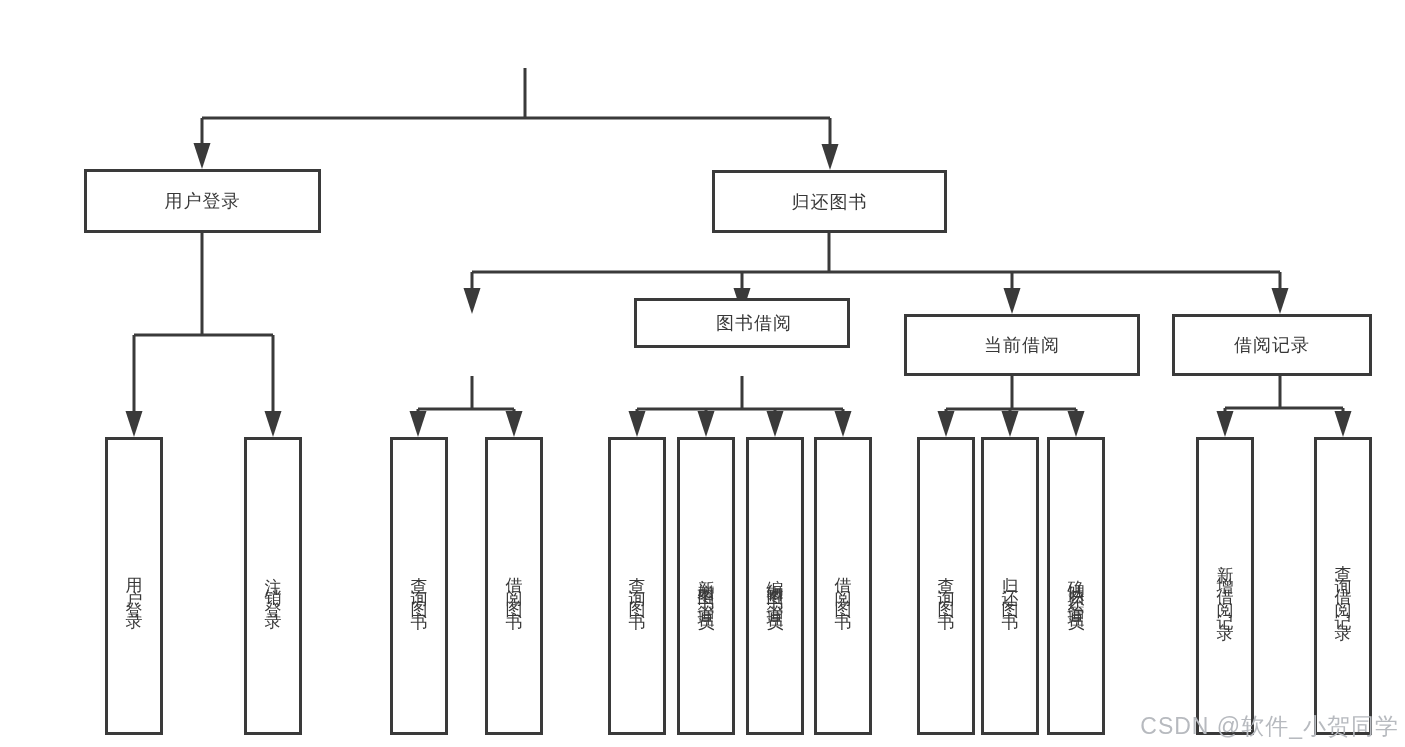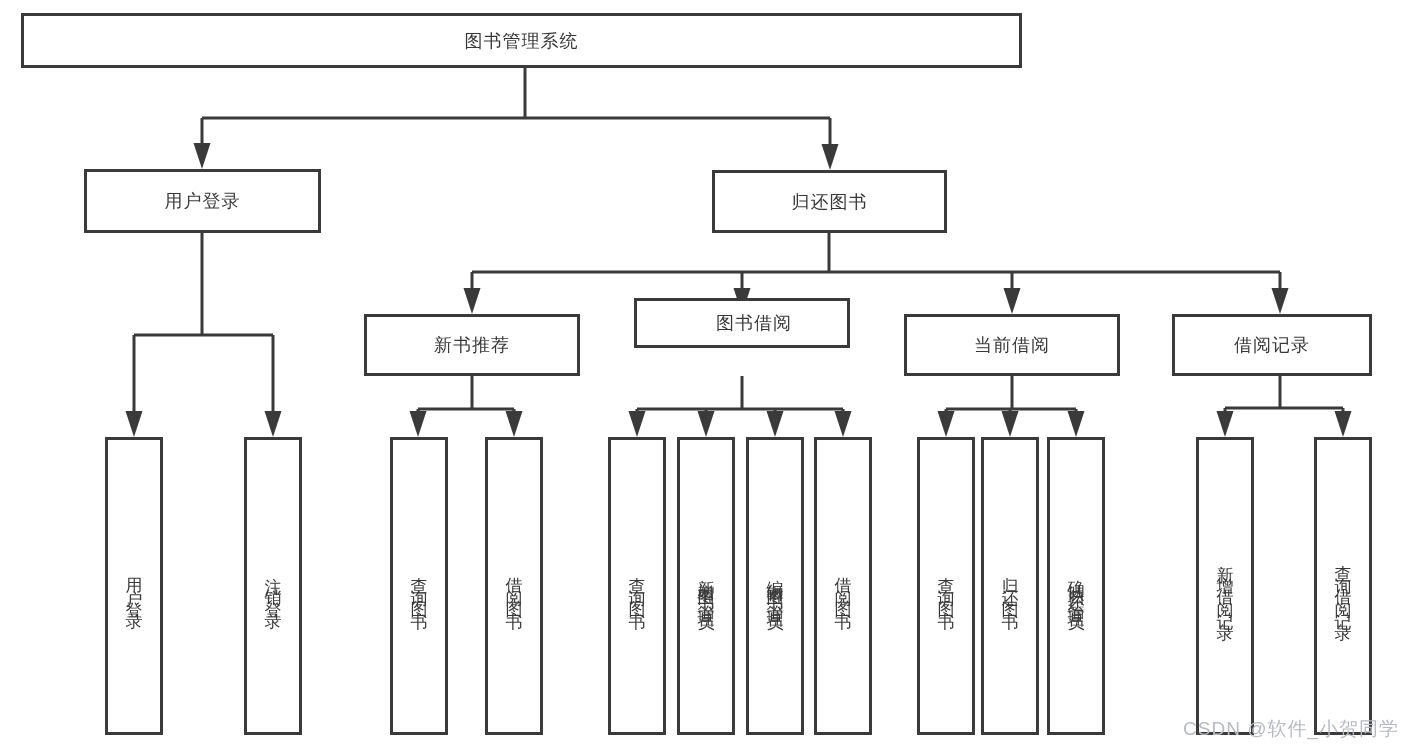--- a/index.html
+++ b/index.html
@@ -20,21 +20,21 @@
   .root{font-size:18px;}
   .vbox{
     width:58px;height:298px;top:437px;
     writing-mode:vertical-rl;text-orientation:mixed;
     font-size:17px;letter-spacing:12px;
     padding-top:4px;
   }
   .vbox.tight{letter-spacing:5px;}
   #watermark{
     position:absolute;z-index:2;right:6px;bottom:5px;
-    font-size:19px;color:#b7babf;letter-spacing:1px;
+    font-size:23px;color:#b7babf;letter-spacing:1px;
     pointer-events:none;white-space:nowrap;
   }
 </style>
 </head>
 <body>
 
 <div id="stage">
 
   <svg class="connectors" width="1405" height="747" viewBox="0 0 1405 747">
     <defs>
@@ -74,28 +74,26 @@
       <use href="#ah" x="775" y="437"></use>
       <use href="#ah" x="843" y="437"></use>
       <use href="#ah" x="946" y="437"></use>
       <use href="#ah" x="1010" y="437"></use>
       <use href="#ah" x="1076" y="437"></use>
       <use href="#ah" x="1225" y="437"></use>
       <use href="#ah" x="1343" y="437"></use>
     </g>
   </svg>
 
-  <div class="node root" style="left:21px;top:13px;width:1001px;height:55px;">图书管理系统</div>
 
   <div class="node hbox" style="left:84px;top:169px;width:237px;height:64px;">用户登录</div>
   <div class="node hbox" style="left:712px;top:170px;width:235px;height:63px;">归还图书</div>
 
-  <div class="node hbox" style="left:364px;top:314px;width:216px;height:62px;">新书推荐</div>
   <div class="node hbox" style="left:634px;top:298px;width:216px;height:50px;padding-left:24px;">图书借阅</div>
-  <div class="node hbox" style="left:904px;top:314px;width:216px;height:62px;">当前借阅</div>
+  <div class="node hbox" style="left:904px;top:314px;width:236px;height:62px;">当前借阅</div>
   <div class="node hbox" style="left:1172px;top:314px;width:200px;height:62px;">借阅记录</div>
 
   <div class="node vbox" style="left:105px;">用户登录</div>
   <div class="node vbox" style="left:244px;">注销登录</div>
 
   <div class="node vbox" style="left:390px;">查询图书</div>
   <div class="node vbox" style="left:485px;">借阅图书</div>
 
   <div class="node vbox" style="left:608px;">查询图书</div>
   <div class="node vbox tight" style="left:677px;">新增图书（管理员）</div>

